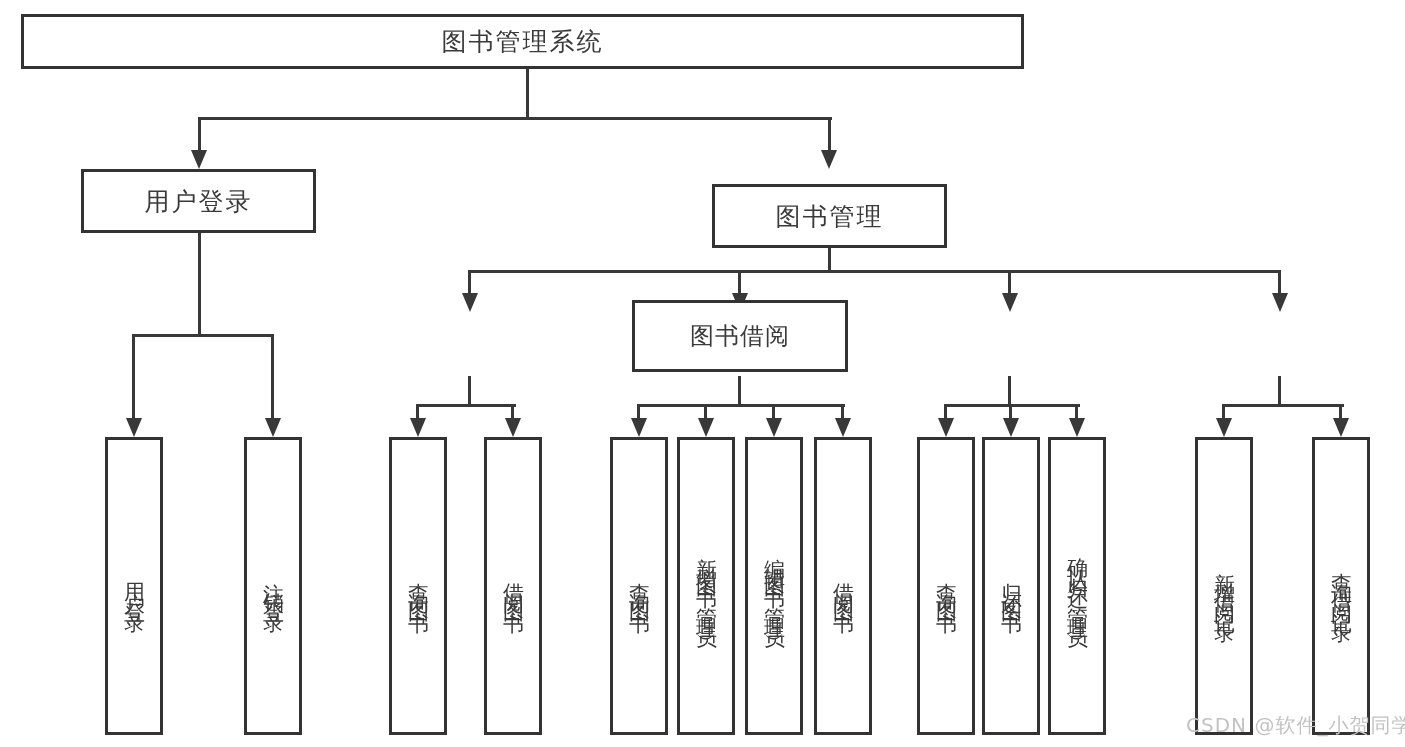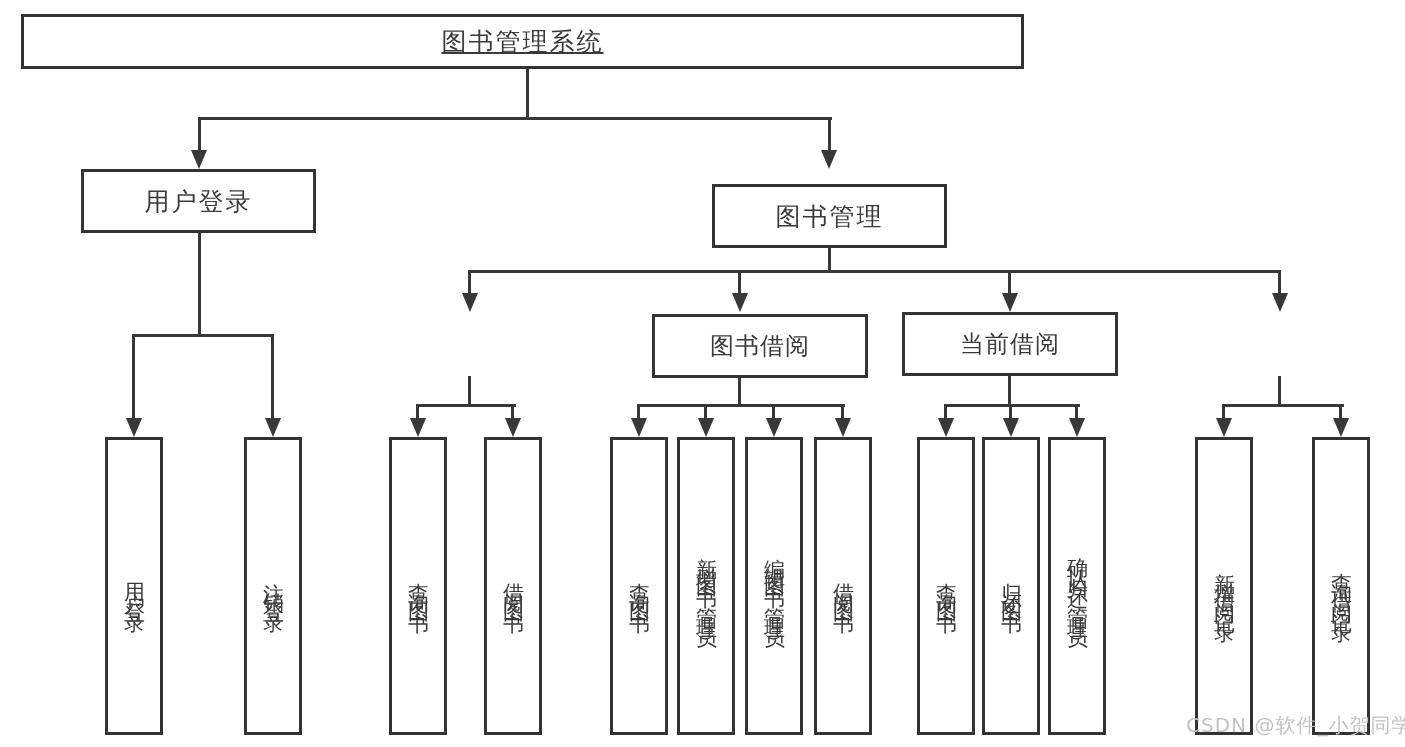--- a/index.html
+++ b/index.html
@@ -125,36 +125,33 @@
   <div class="line" style="left:1075px;top:404px;width:3px;height:17px;"></div>
   <div class="arrow" style="left:1069px;top:418px;"></div>
 
   <div class="line" style="left:1278px;top:376px;width:3px;height:31px;"></div>
   <div class="line" style="left:1222px;top:404px;width:122px;height:3px;"></div>
   <div class="line" style="left:1222px;top:404px;width:3px;height:17px;"></div>
   <div class="arrow" style="left:1216px;top:418px;"></div>
   <div class="line" style="left:1339px;top:404px;width:3px;height:17px;"></div>
   <div class="arrow" style="left:1333px;top:418px;"></div>
 
-  <div class="node lvl-h" style="left:21px;top:14px;width:1003px;height:55px;text-decoration:underline;">
+  <div class="node lvl-h" style="left:21px;top:14px;width:1003px;height:55px;">
     <span class="lbl">图书管理系统</span>
   </div>
 
   <div class="node lvl-h" style="left:81px;top:169px;width:235px;height:64px;">
     <span class="lbl">用户登录</span>
   </div>
   <div class="node lvl-h" style="left:712px;top:184px;width:235px;height:64px;">
     <span class="lbl">图书管理</span>
   </div>
 
-  <div class="node lvl-3" style="left:632px;top:314px;width:216px;height:64px;margin-left:20px;">
+  <div class="node lvl-3" style="left:632px;top:300px;width:216px;height:72px;">
     <span class="lbl">图书借阅</span>
-  </div>
-  <div class="node lvl-3" style="left:902px;top:312px;width:216px;height:64px;">
-    <span class="lbl">当前借阅</span>
   </div>
 
   <div class="node leaf" style="left:105px;top:437px;width:58px;height:298px;">
     <span class="vlbl">用户登录</span>
   </div>
   <div class="node leaf" style="left:244px;top:437px;width:58px;height:298px;">
     <span class="vlbl">注销登录</span>
   </div>
 
   <div class="node leaf" style="left:389px;top:437px;width:58px;height:298px;">

